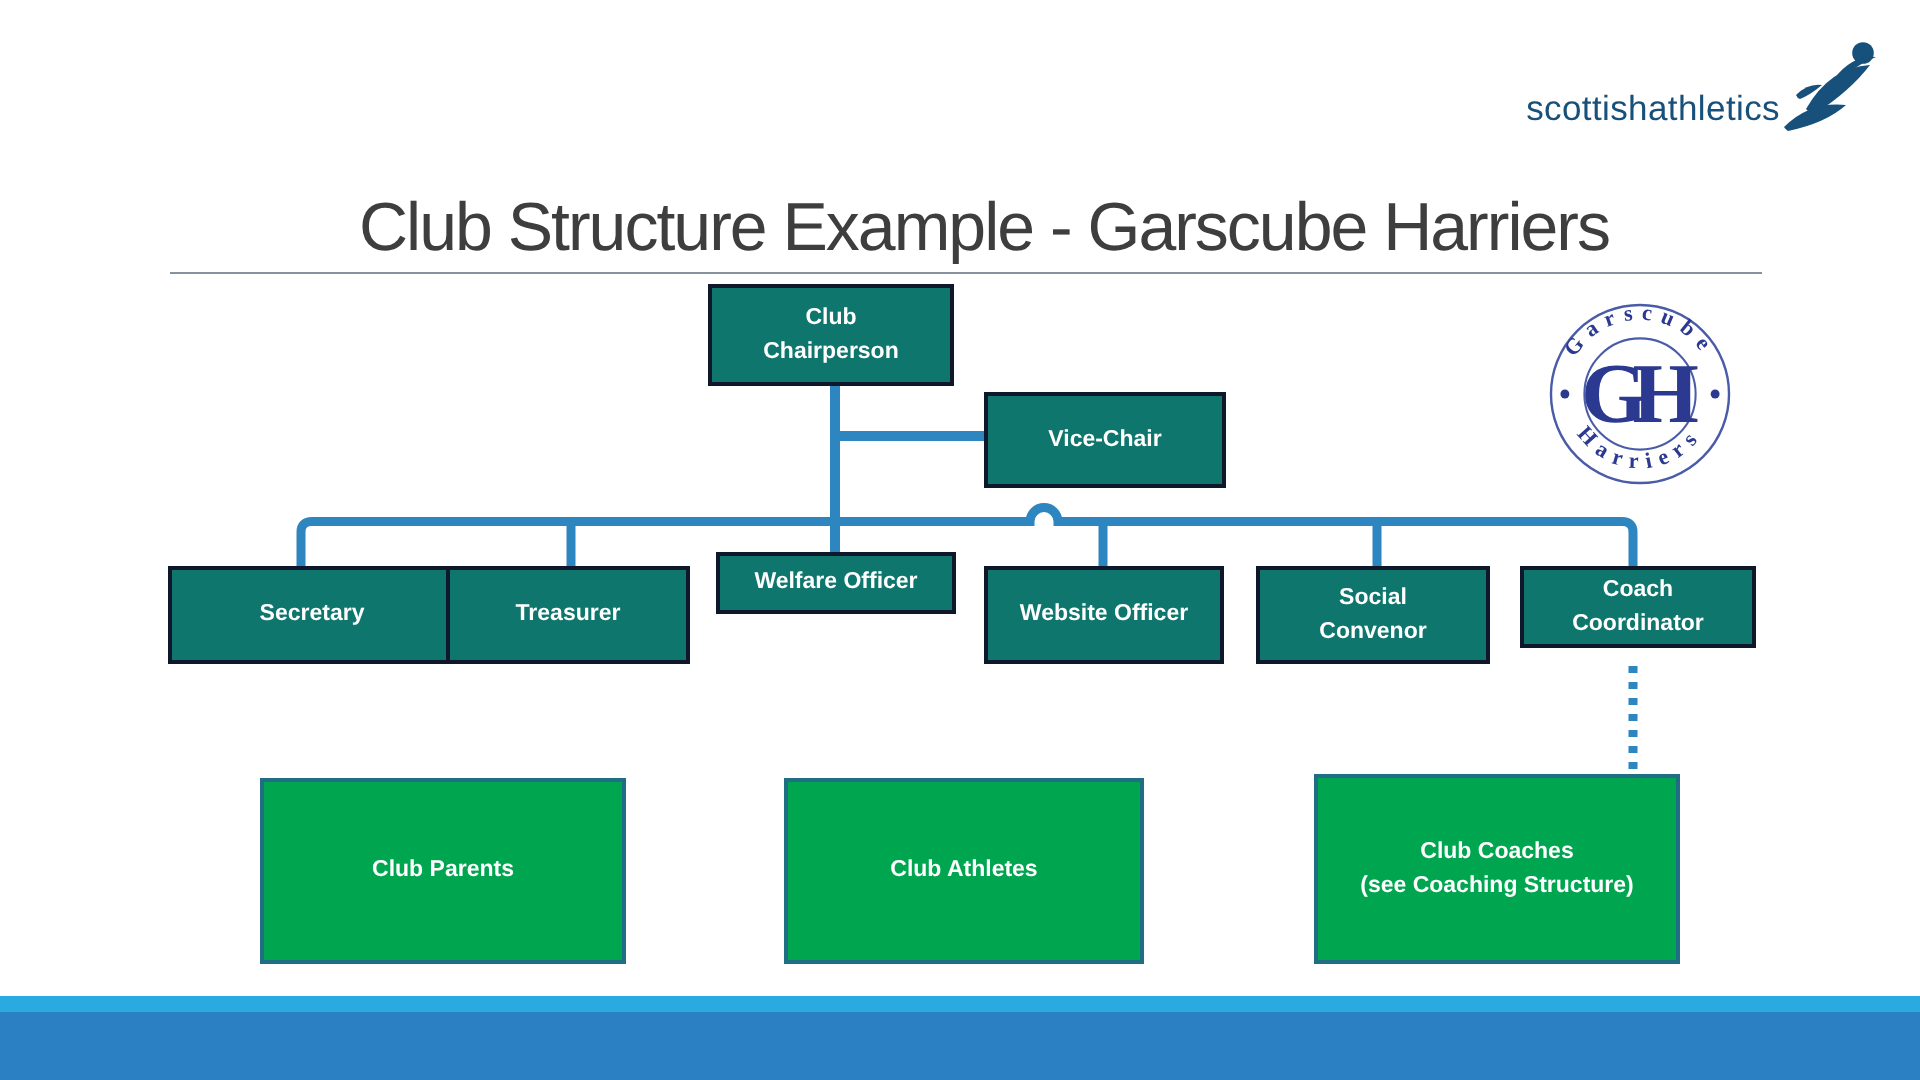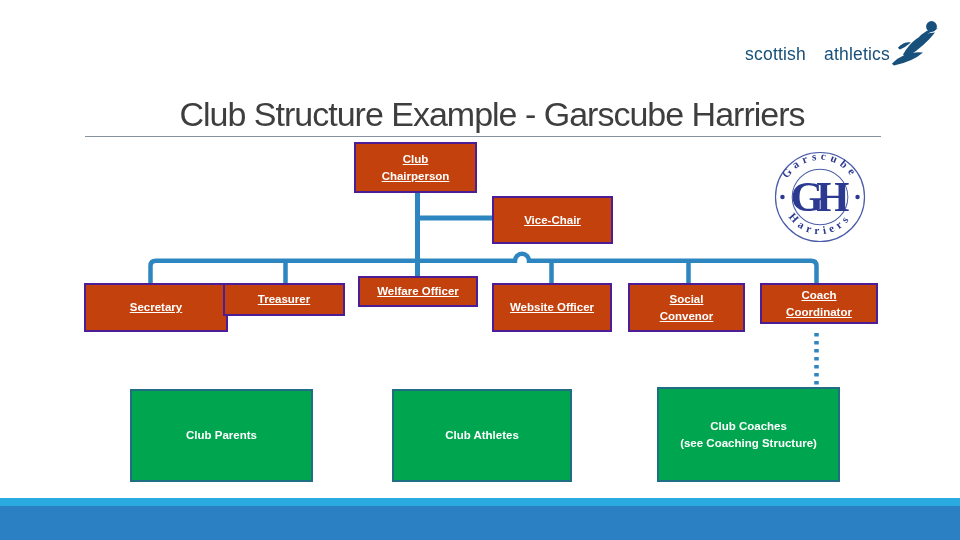--- a/index.html
+++ b/index.html
@@ -8,42 +8,42 @@
     position:relative; width:960px; height:540px; background:#ffffff;
     overflow:hidden; font-family:"Liberation Sans", sans-serif;
   }
 
   
   .brand-text {
     position:absolute; top:44px; right:70px; font-size:17.5px;
     color:#17507A; letter-spacing:0.2px; white-space:nowrap;
   }
   .brand-text .bold { font-weight:400; }
-  .brand-text .light { font-weight:400;margin-left:18px; }
+  .brand-text .light { font-weight:400; }
   .runner { position:absolute; left:891px; top:19px; width:52px; height:47px; }
 
   
   .title {
     position:absolute; left:92px; top:95px; width:800px;
     font-size:34px; font-weight:300; letter-spacing:-1px; color:#3E3E3E;
     white-space:nowrap;
     text-align:center;
   }
   .title-rule {
     position:absolute; left:85px; top:136px; width:796px; height:0;
     border-top:1.5px solid #86939f;
   }
 
   
   .box {
     position:absolute; z-index:2; display:flex; flex-direction:column;
     justify-content:center; align-items:center; text-align:center;
     color:#ffffff; font-weight:700; font-size:11.5px; line-height:17px;
   }
-  .box.blue  { background:#c2410c; border:2px solid #4c1d95;text-decoration:underline; }
+  .box.blue  { background:#0f766e; border:2px solid #0f172a; }
   .box.green { background:#00A64F; border:2px solid #1F6E83; }
 
   
   .connectors { position:absolute; left:0; top:0; z-index:1; }
 
   
   .seal { position:absolute; left:769px; top:142px; width:102px; height:110px; }
 
   
   .footer-strip { position:absolute; left:0; top:498px; width:960px; height:8px; background:#29ABE2; }
@@ -85,21 +85,21 @@
   <div class="box blue" style="left:354px;top:142px;width:123px;height:51px">
     <span>Club</span>
     <span>Chairperson</span>
   </div>
   <div class="box blue" style="left:492px;top:196px;width:121px;height:48px">
     <span>Vice-Chair</span>
   </div>
   <div class="box blue" style="left:84px;top:283px;width:144px;height:49px">
     <span>Secretary</span>
   </div>
-  <div class="box blue" style="left:223px;top:283px;width:122px;height:33px">
+  <div class="box blue" style="left:223px;top:283px;width:122px;height:49px">
     <span>Treasurer</span>
   </div>
   <div class="box blue" style="left:358px;top:276px;width:120px;height:31px">
     <span>Welfare Officer</span>
   </div>
   <div class="box blue" style="left:628px;top:283px;width:117px;height:49px">
     <span>Social</span>
     <span>Convenor</span>
   </div>
   <div class="box blue" style="left:492px;top:283px;width:120px;height:49px">

